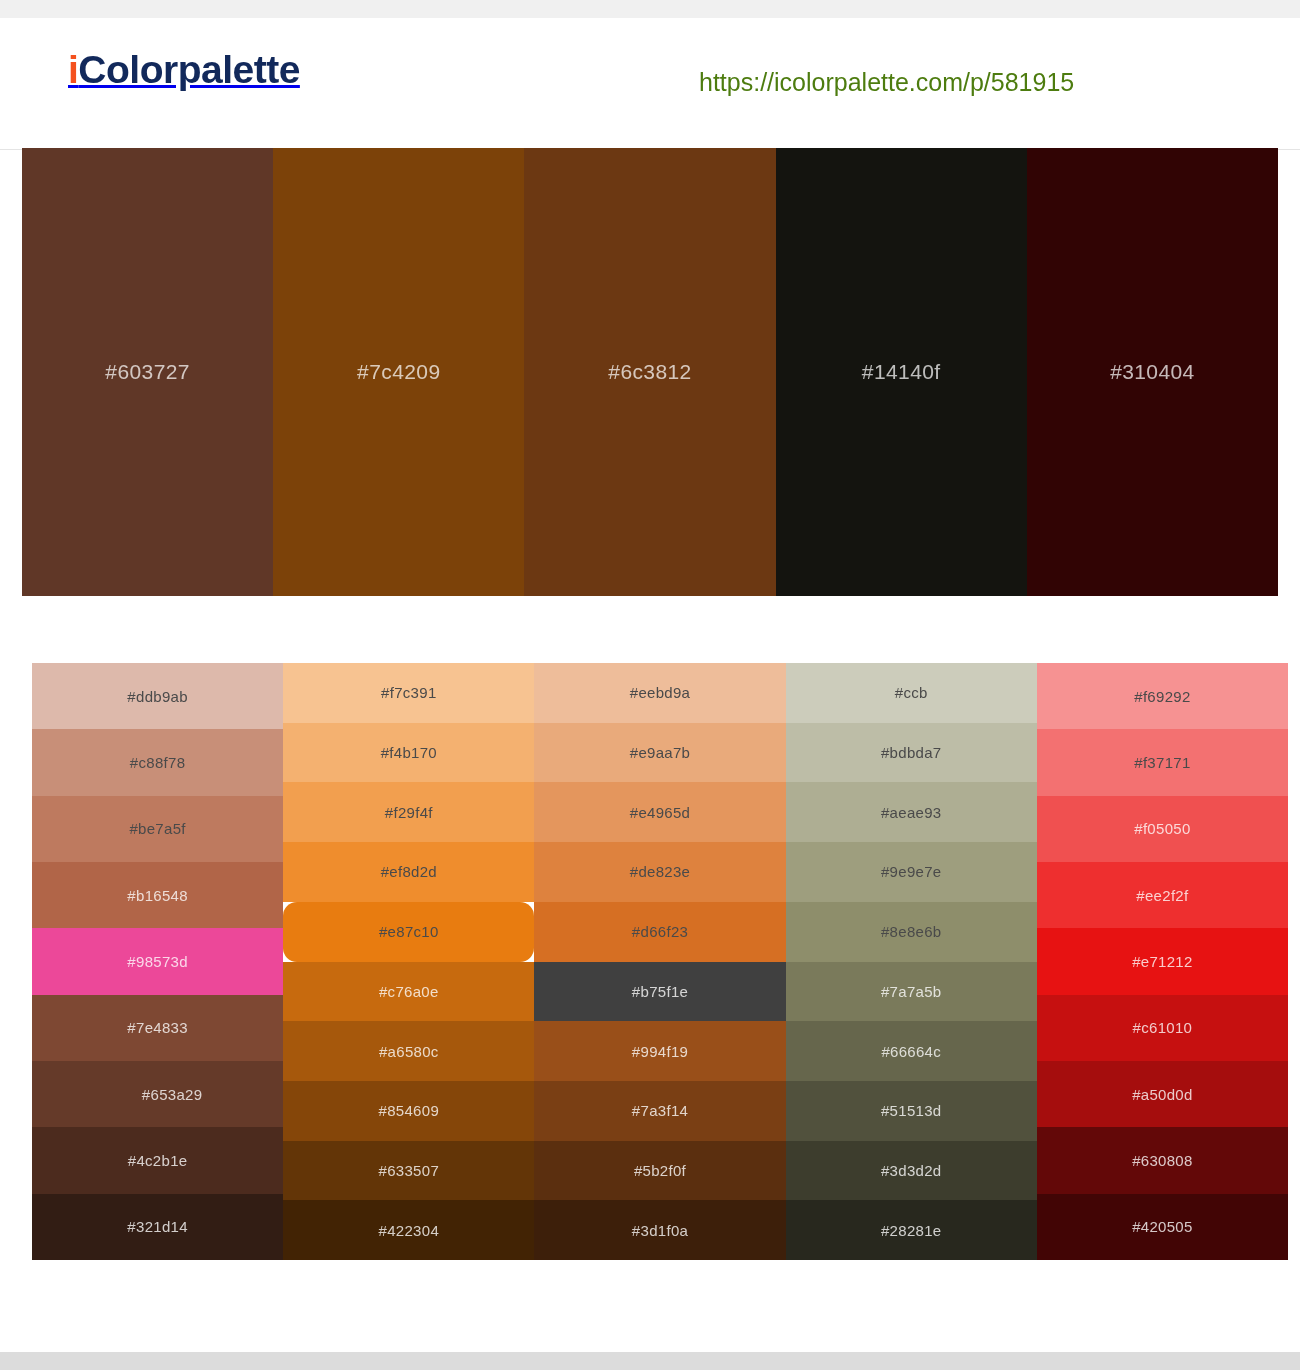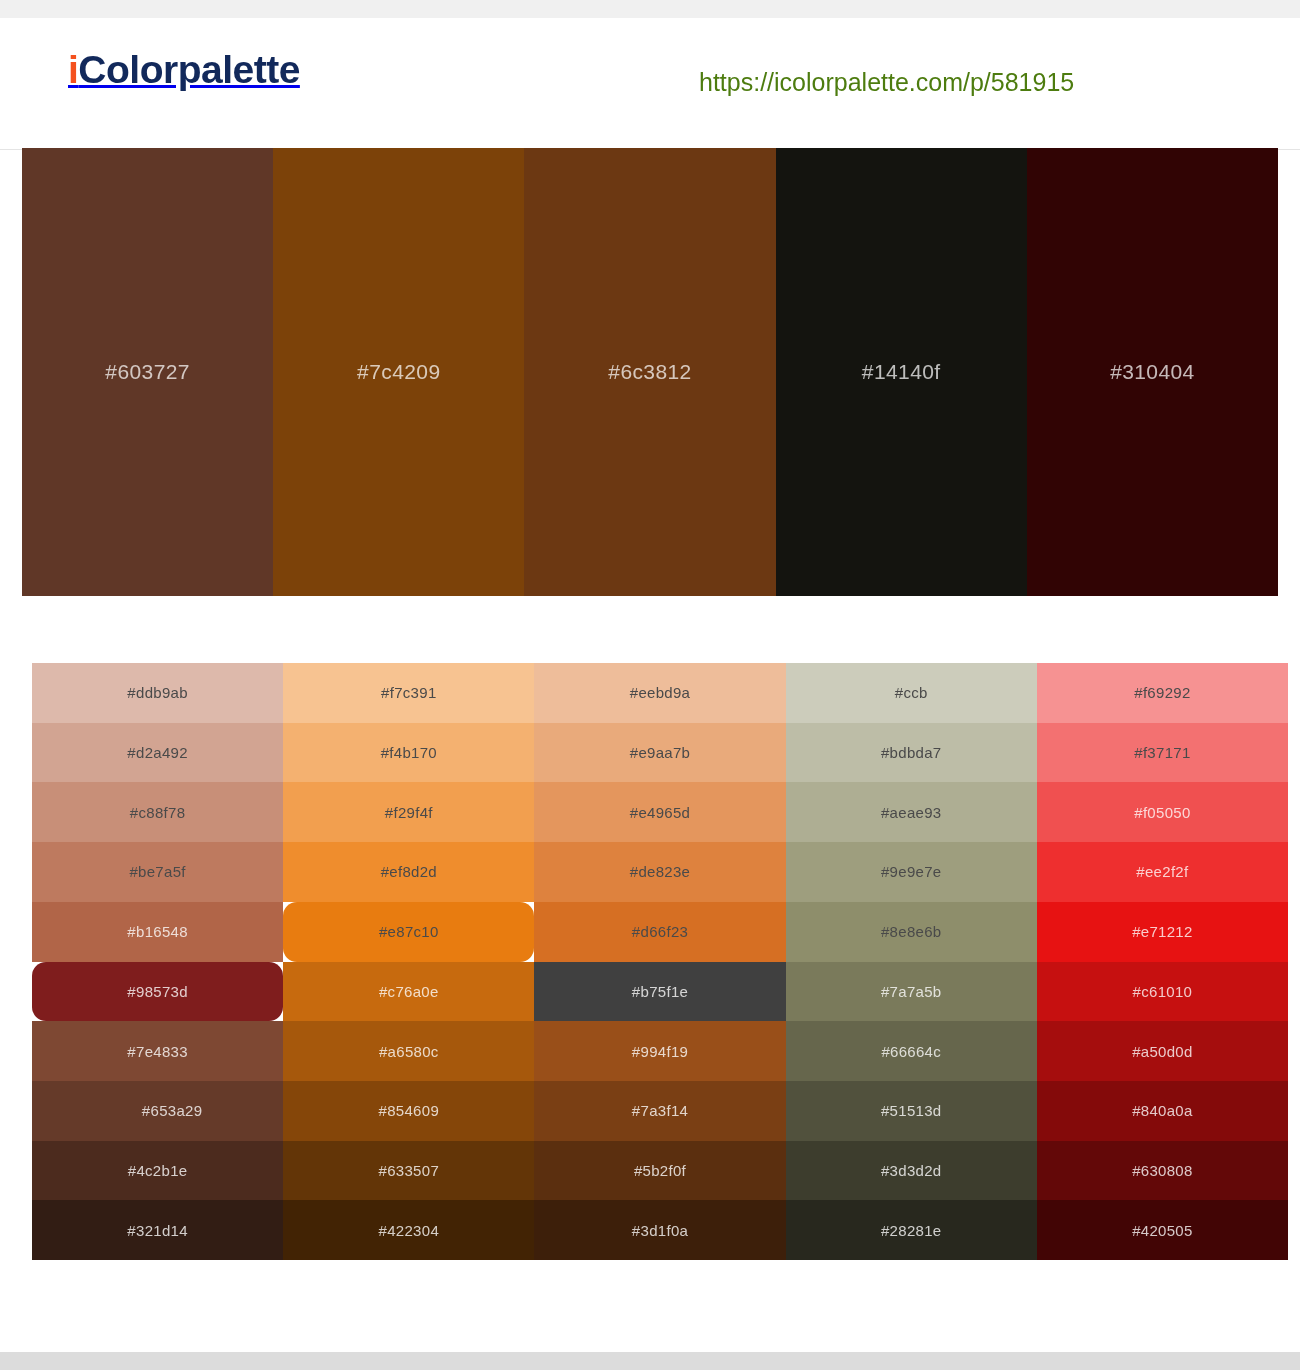--- a/index.html
+++ b/index.html
@@ -149,25 +149,24 @@
         <span class="label">#14140f</span>
       </div>
       <div class="main-swatch" style="background: rgb(49, 4, 4);">
         <span class="label">#310404</span>
       </div>
     </section>
 
   <section class="shades-grid">
       <div class="shade-col">
         <div class="shade-cell dark-text" style="background: rgb(221, 185, 171);">#ddb9ab</div>
-        <div class="shade-cell dark-text" style="background: rgb(210, 164, 146);">#d2a492</div>
         <div class="shade-cell dark-text" style="background: rgb(200, 143, 120);">#c88f78</div>
         <div class="shade-cell dark-text" style="background: rgb(190, 122, 95);">#be7a5f</div>
         <div class="shade-cell light-text" style="background: rgb(177, 101, 72);">#b16548</div>
-        <div class="shade-cell light-text" style="background: #7f1d1d; border-radius: 14px;">#98573d</div>
+        <div class="shade-cell light-text" style="background: #ec4899;">#98573d</div>
         <div class="shade-cell light-text" style="background: rgb(126, 72, 51);">#7e4833</div>
         <div class="shade-cell light-text" style="background: rgb(101, 58, 41); padding-left: 29px;">#653a29</div>
         <div class="shade-cell light-text" style="background: rgb(76, 43, 30);">#4c2b1e</div>
         <div class="shade-cell light-text" style="background: rgb(50, 29, 20);">#321d14</div>
       </div>
       <div class="shade-col">
         <div class="shade-cell dark-text" style="background: rgb(247, 195, 145);">#f7c391</div>
         <div class="shade-cell dark-text" style="background: rgb(244, 177, 112);">#f4b170</div>
         <div class="shade-cell dark-text" style="background: rgb(242, 159, 79);">#f29f4f</div>
         <div class="shade-cell dark-text" style="background: rgb(239, 141, 45);">#ef8d2d</div>
@@ -203,21 +202,20 @@
         <div class="shade-cell light-text" style="background: rgb(40, 40, 30);">#28281e</div>
       </div>
       <div class="shade-col">
         <div class="shade-cell dark-text" style="background: rgb(246, 146, 146);">#f69292</div>
         <div class="shade-cell dark-text" style="background: rgb(243, 113, 113); text-align: center;">#f37171</div>
         <div class="shade-cell light-text" style="background: rgb(240, 80, 80);">#f05050</div>
         <div class="shade-cell light-text" style="background: rgb(238, 47, 47);">#ee2f2f</div>
         <div class="shade-cell light-text" style="background: rgb(231, 18, 18);">#e71212</div>
         <div class="shade-cell light-text" style="background: rgb(198, 16, 16);">#c61010</div>
         <div class="shade-cell light-text" style="background: rgb(165, 13, 13);">#a50d0d</div>
-        <div class="shade-cell light-text" style="background: rgb(132, 10, 10);">#840a0a</div>
         <div class="shade-cell light-text" style="background: rgb(99, 8, 8);">#630808</div>
         <div class="shade-cell light-text" style="background: rgb(66, 5, 5);">#420505</div>
       </div>
     </section>
 
   <div class="bottom-strip"></div>
 
 </div>
 
 </body></html>

